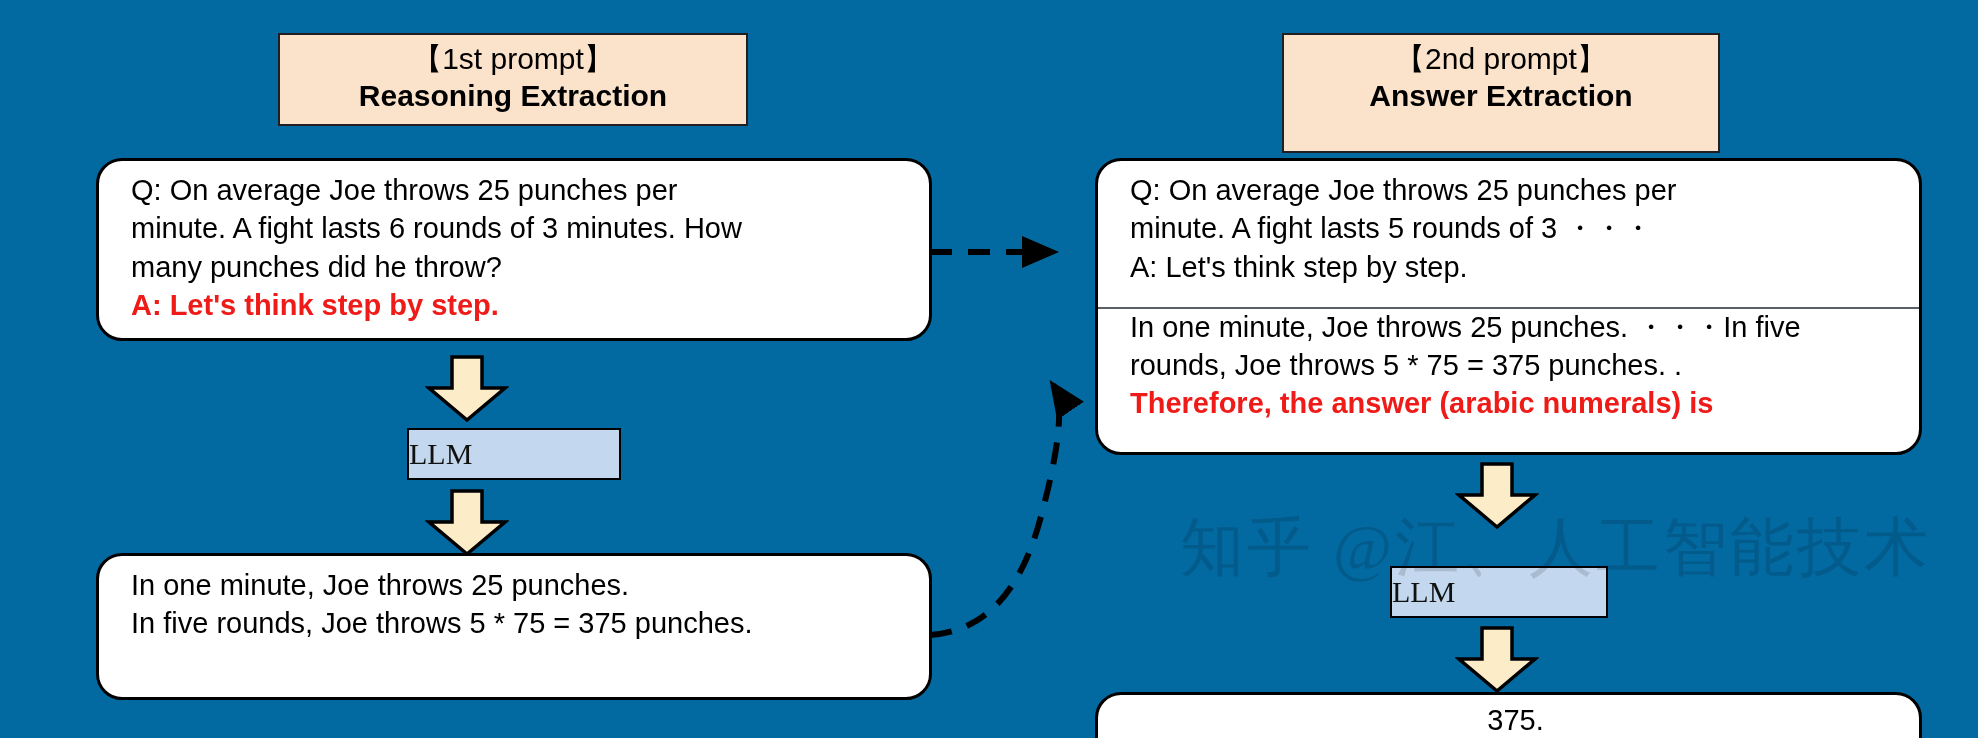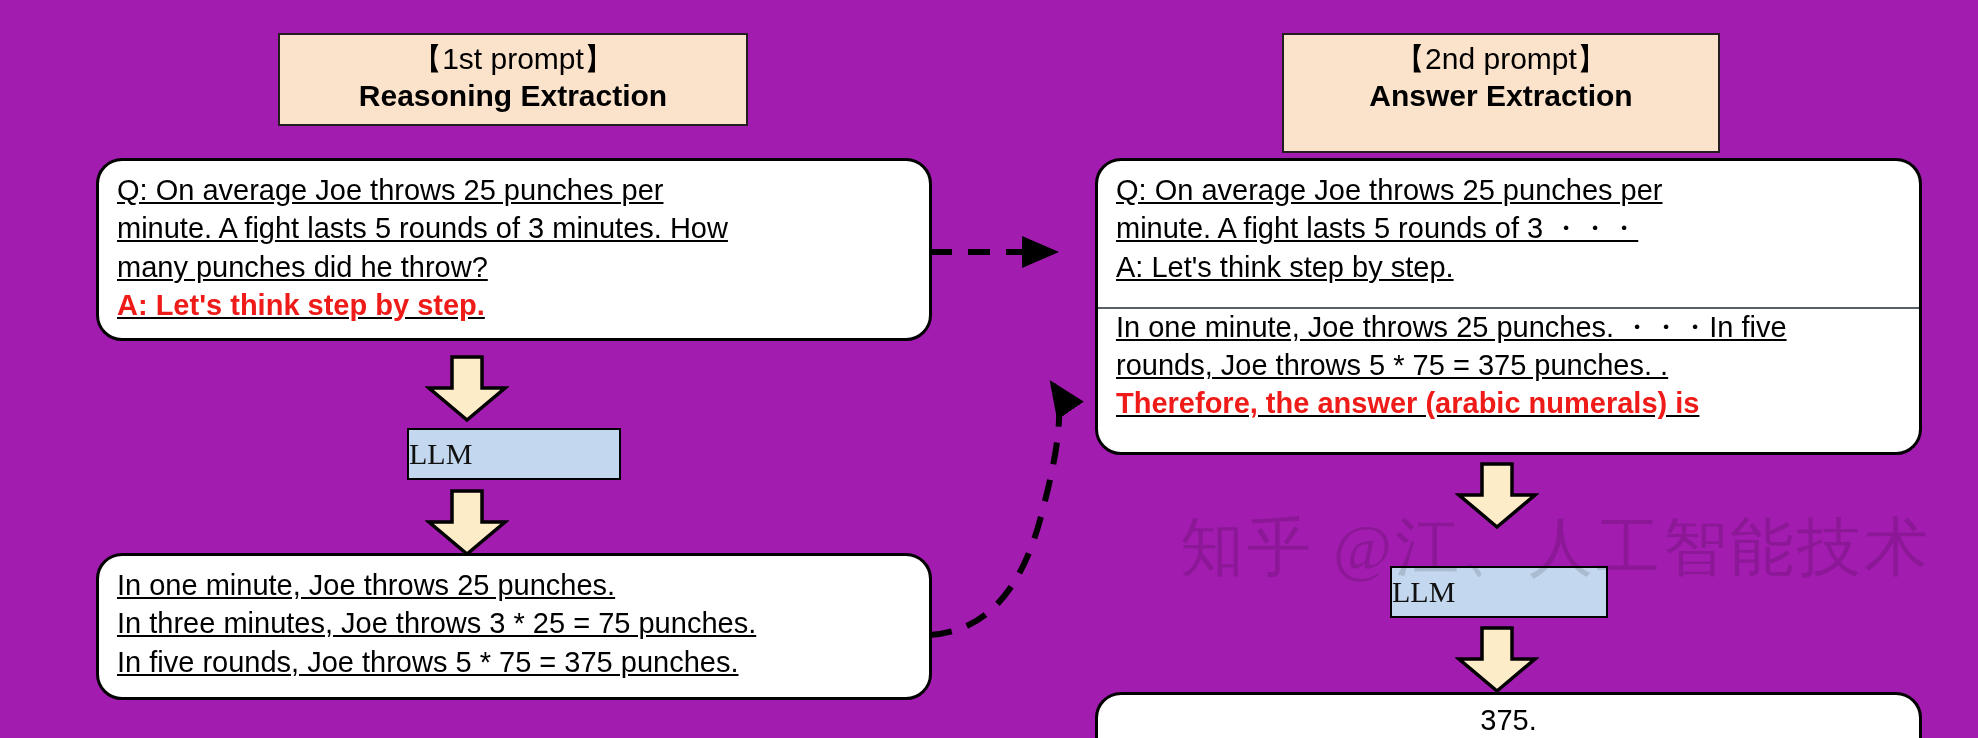--- a/index.html
+++ b/index.html
@@ -7,21 +7,21 @@
     padding: 0;
     background: #ffffff;
   }
   body {
     font-family: "Liberation Sans", sans-serif;
   }
   #canvas {
     position: relative;
     width: 1978px;
     height: 738px;
-    background: #a21caf;
+    background: #0369a1;
     overflow: hidden;
   }
 
   
   .prompt-header {
     position: absolute;
     background: #fbe2ca;
     border: 2px solid #231f20;
     box-sizing: border-box;
     text-align: center;
@@ -42,22 +42,21 @@
 
   
   .rbox {
     position: absolute;
     background: #ffffff;
     border: 3px solid #000000;
     border-radius: 26px;
     box-sizing: border-box;
   }
   .rbox-inner {
-    padding: 10px 18px 8px 18px;
-    text-decoration: underline;
+    padding: 10px 18px 8px 32px;
   }
   .tline {
     font-size: 29px;
     color: #000000;
     line-height: 1.32;
     white-space: nowrap;
   }
   .tline.red {
     color: #ee1b18;
     font-weight: bold;
@@ -128,21 +127,21 @@
   </svg>
 
   <div class="prompt-header" style="left:278px; top:33px; width:470px; height:93px;">
     <div class="ph-line1">【1st prompt】</div>
     <div class="ph-line2">Reasoning Extraction</div>
   </div>
 
   <div class="rbox" style="left:96px; top:158px; width:836px; height:183px;">
     <div class="rbox-inner">
       <div class="tline">Q: On average Joe throws 25 punches per</div>
-      <div class="tline">minute.  A fight lasts 5 rounds of 3 minutes.  How</div>
+      <div class="tline">minute.  A fight lasts 6 rounds of 3 minutes.  How</div>
       <div class="tline">many punches did he throw?</div>
       <div class="tline red">A: Let's think step by step.</div>
     </div>
   </div>
 
   <div class="block-arrow" style="left:425px; top:355px;">
     <svg width="84" height="68" viewBox="0 0 84 68" xmlns="http://www.w3.org/2000/svg">
       <path d="M27,2 L57,2 L57,33 L80,33 L42,65 L4,33 L27,33 Z" fill="#fdecc8" stroke="#000000" stroke-width="3.5" stroke-linejoin="miter"></path>
     </svg>
   </div>
@@ -153,21 +152,20 @@
 
   <div class="block-arrow" style="left:425px; top:489px;">
     <svg width="84" height="68" viewBox="0 0 84 68" xmlns="http://www.w3.org/2000/svg">
       <path d="M27,2 L57,2 L57,33 L80,33 L42,65 L4,33 L27,33 Z" fill="#fdecc8" stroke="#000000" stroke-width="3.5" stroke-linejoin="miter"></path>
     </svg>
   </div>
 
   <div class="rbox" style="left:96px; top:553px; width:836px; height:147px;">
     <div class="rbox-inner">
       <div class="tline">In one minute, Joe throws 25 punches.</div>
-      <div class="tline">In three minutes, Joe throws 3 * 25 = 75 punches.</div>
       <div class="tline">In five rounds, Joe throws 5 * 75 = 375 punches.</div>
     </div>
   </div>
 
   <div class="prompt-header" style="left:1282px; top:33px; width:438px; height:120px;">
     <div class="ph-line1">【2nd prompt】</div>
     <div class="ph-line2">Answer Extraction</div>
   </div>
 
   <div class="rbox" style="left:1095px; top:158px; width:827px; height:297px;">

